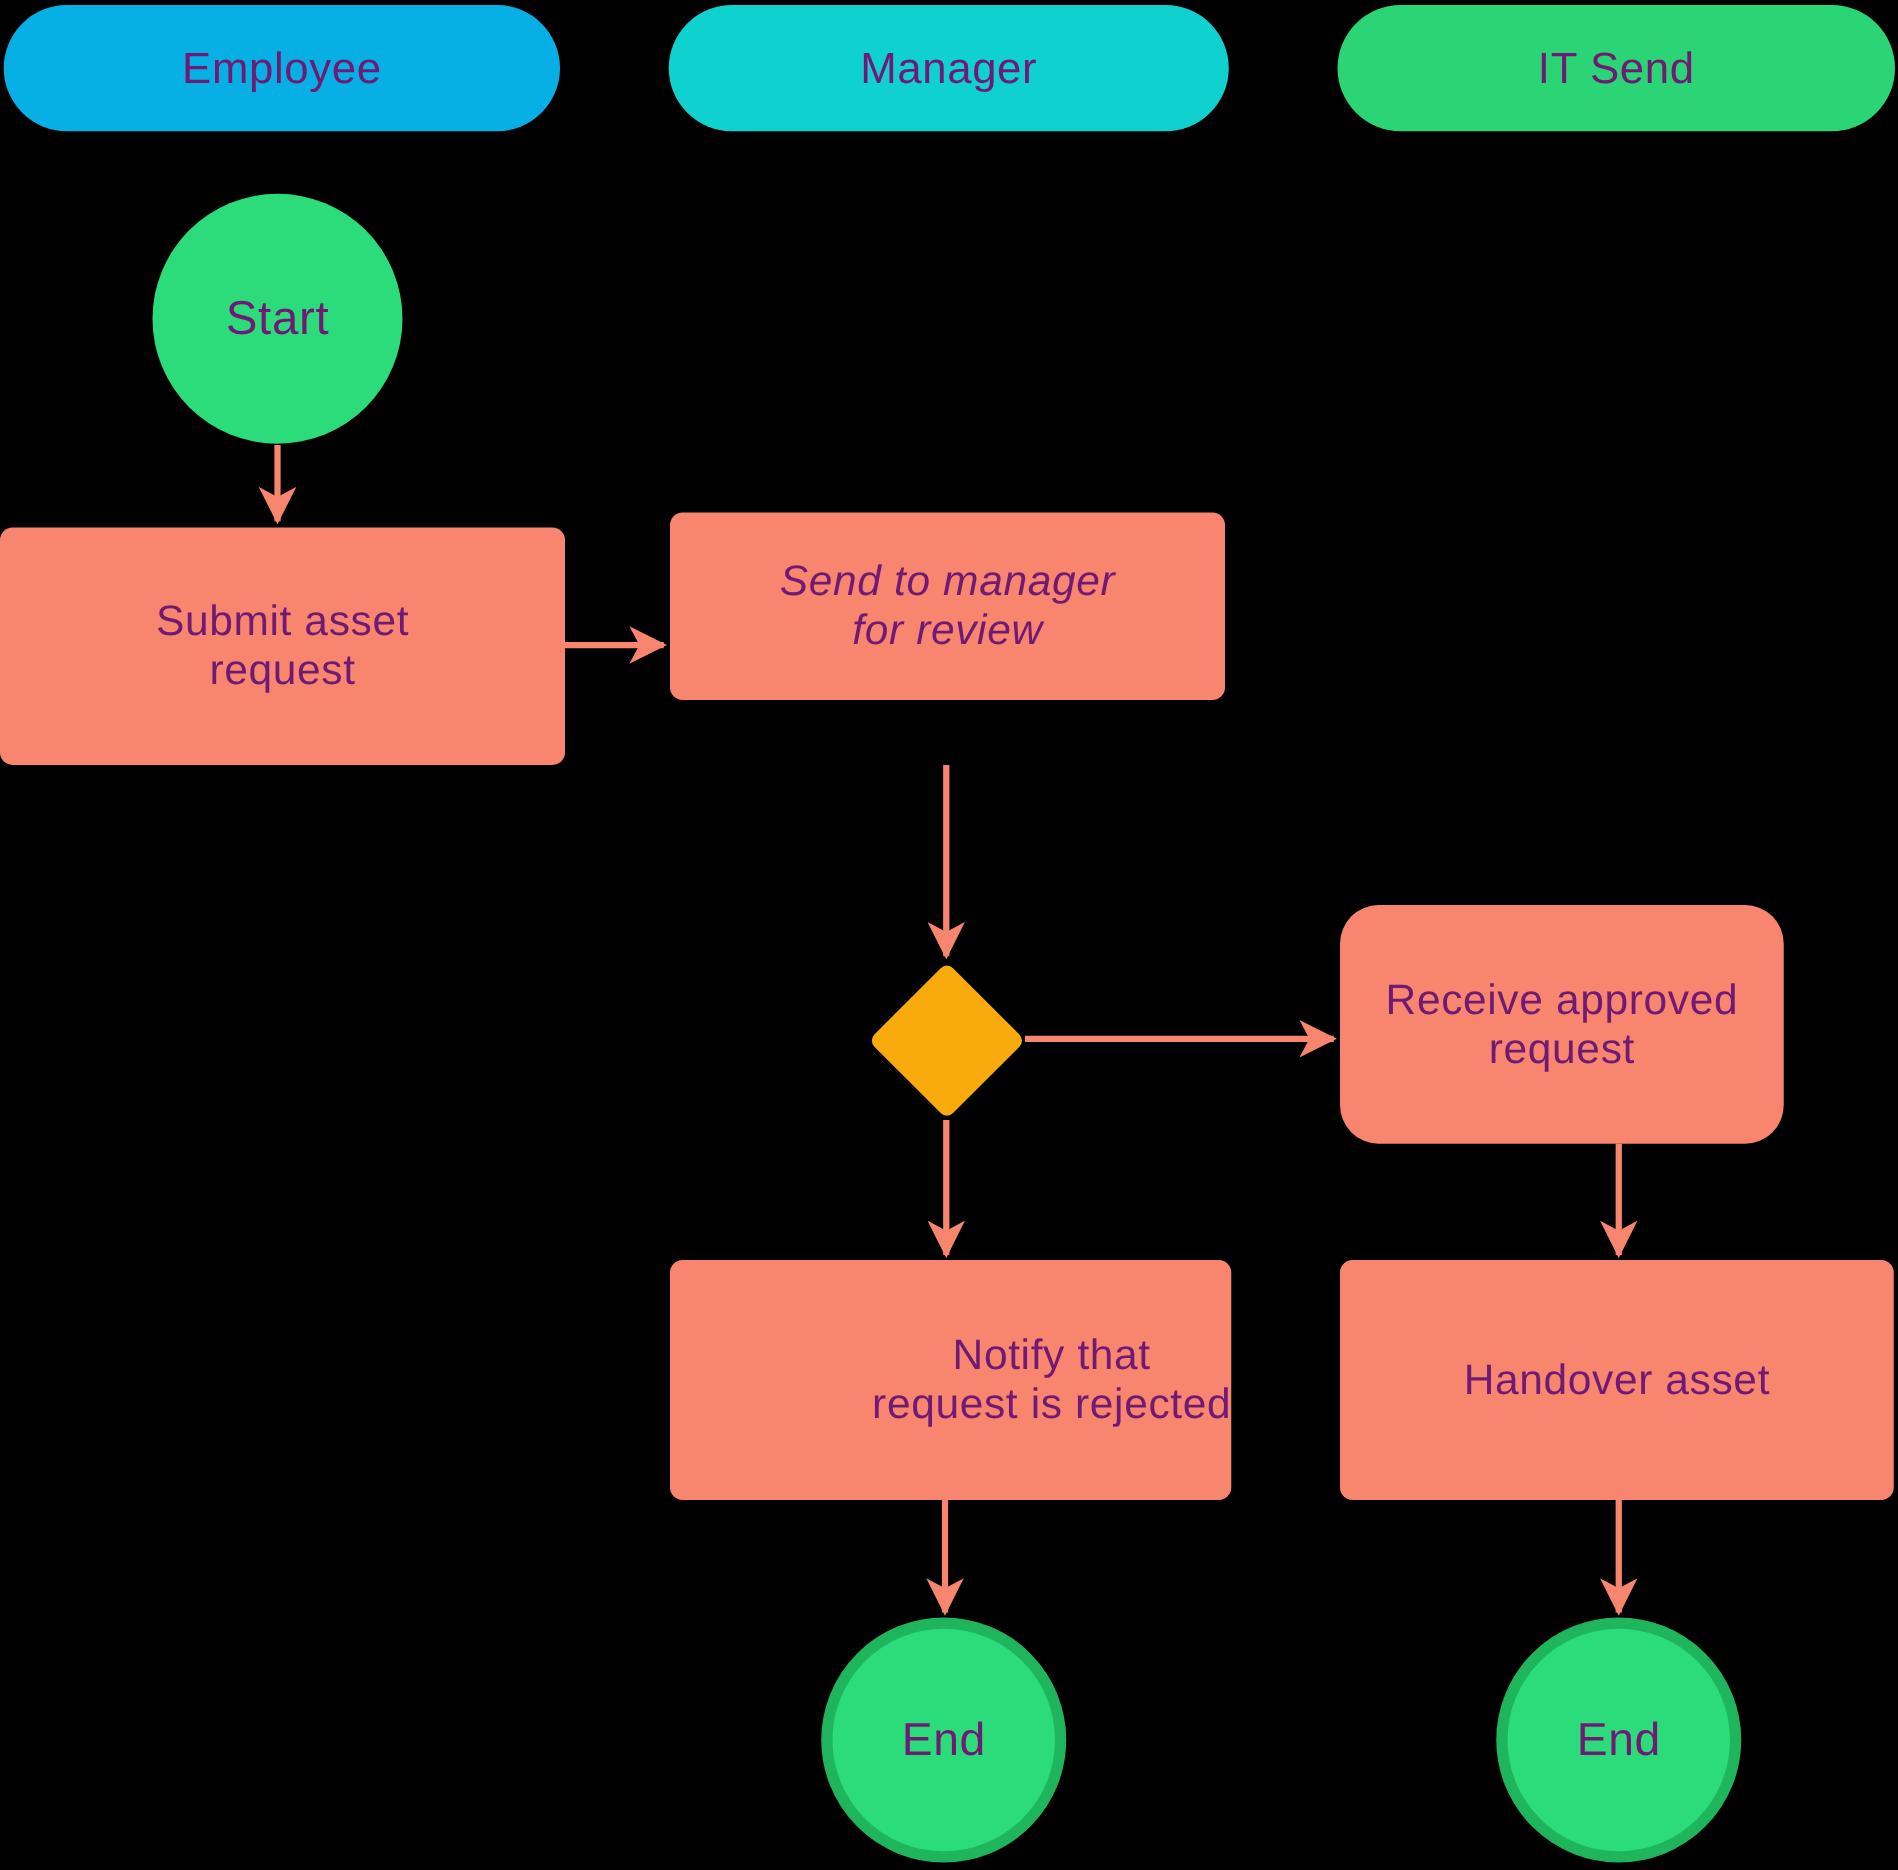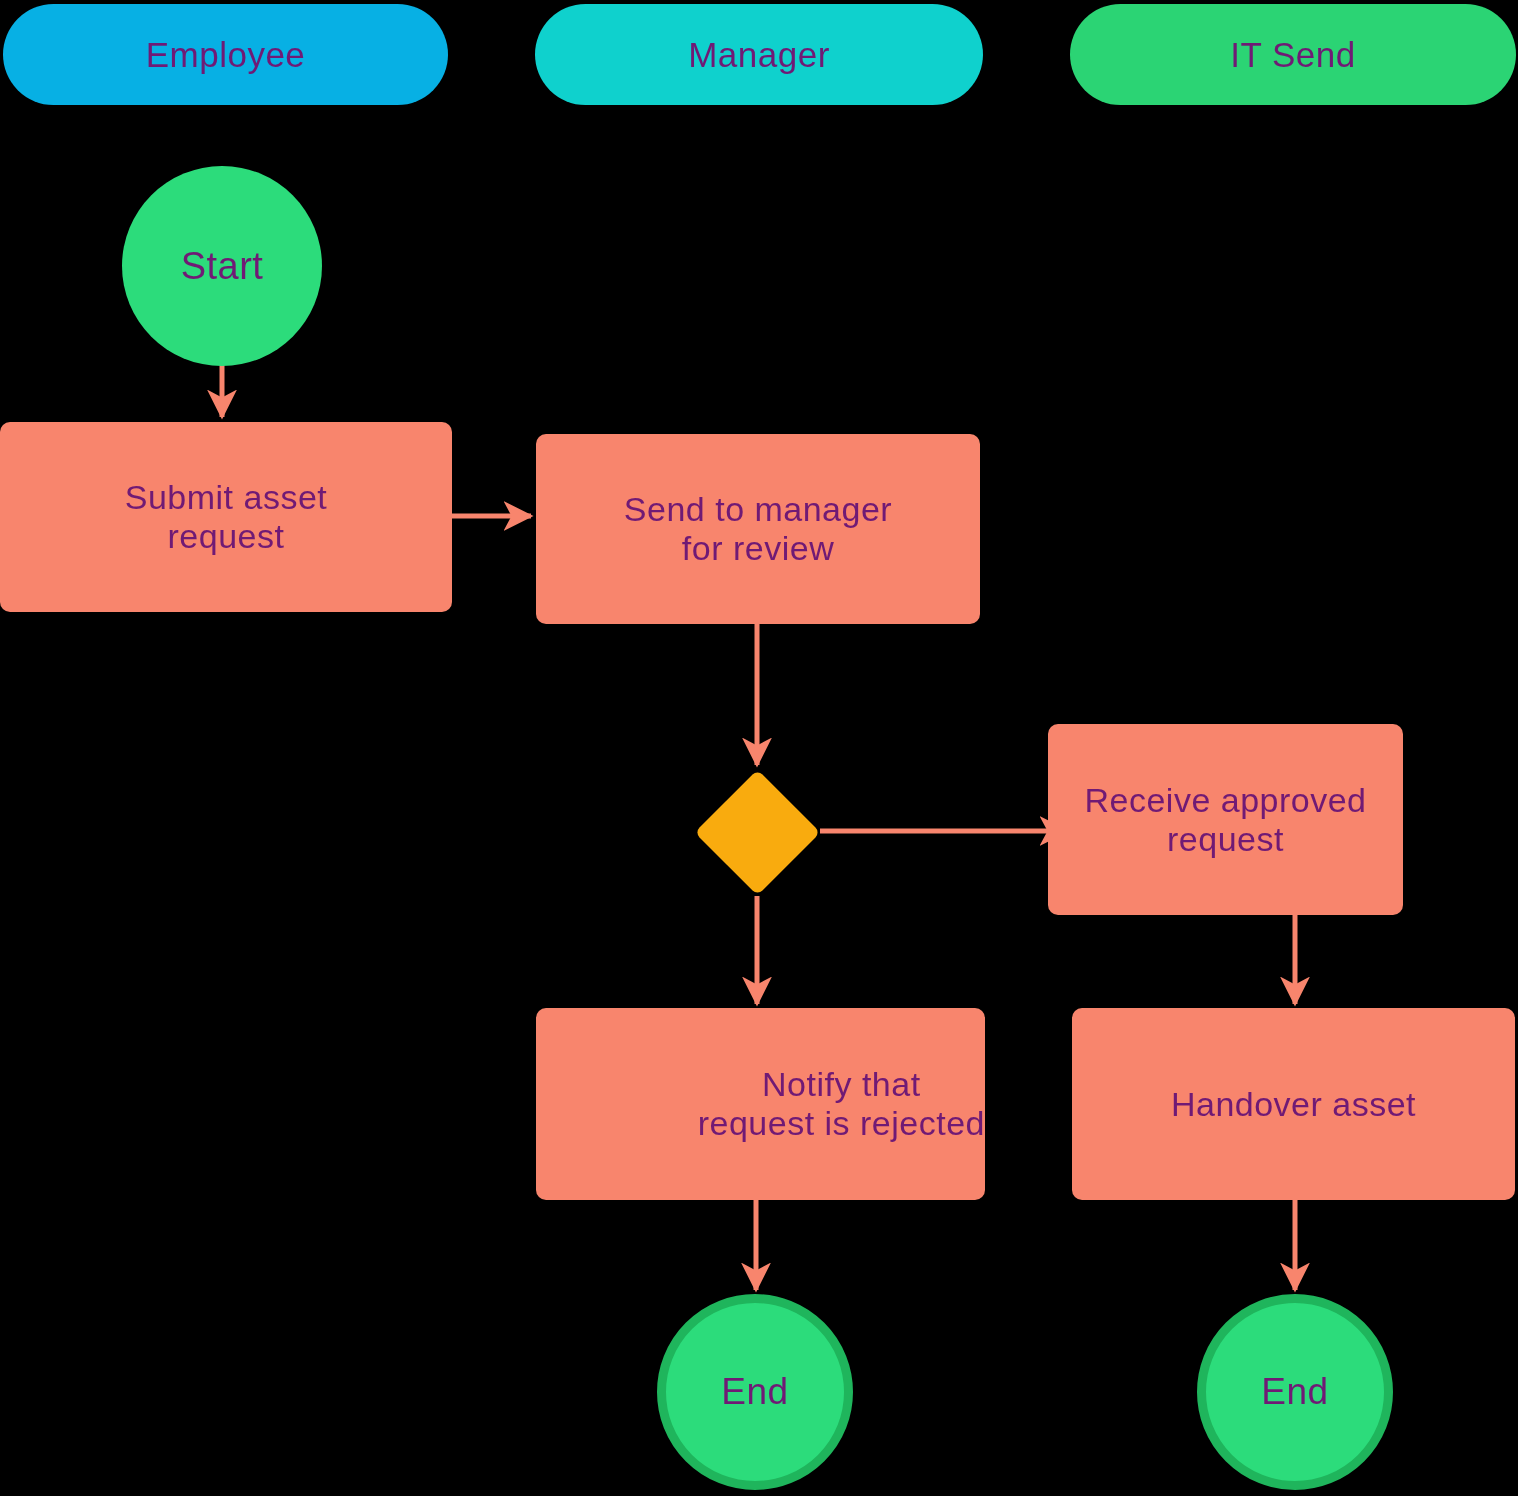--- a/index.html
+++ b/index.html
@@ -86,38 +86,38 @@
   <div class="shape lane-pill" style="left: 3px; width: 445px; background-color: rgb(7, 176, 228);">
     <span class="node-label">Employee</span>
   </div>
   <div class="shape lane-pill" style="left: 535px; width: 448px; background-color: rgb(15, 209, 205);">
     <span class="node-label">Manager</span>
   </div>
   <div class="shape lane-pill" style="left: 1070px; width: 446px; background-color: rgb(43, 212, 116);">
     <span class="node-label">IT Send</span>
   </div>
 
-  <div class="shape circle-node" style="left: 122px; top: 166px; width: 200px; height: 200px; background-color: rgb(44, 220, 123);">
+  <div class="shape circle-node" style="left: 122px; top: 155px; width: 200px; height: 200px; background-color: rgb(44, 220, 123);">
     <span class="node-label">Start</span>
   </div>
 
   <div class="shape process" style="left: 0px; top: 422px; width: 452px; height: 190px; background-color: rgb(248, 133, 109);">
     <span class="node-label">Submit asset
 request</span>
   </div>
 
-  <div class="shape process" style="left: 536px; top: 434px; width: 444px; height: 190px; background-color: rgb(248, 133, 109);">
+  <div class="shape process" style="left: 536px; top: 410px; width: 444px; height: 150px; background-color: rgb(248, 133, 109); font-style: italic;">
     <span class="node-label">Send to manager
 for review</span>
   </div>
 
   <div class="shape diamond" style="left: 713px; top: 788px; width: 89px; height: 89px; background-color: rgb(249, 171, 14);">
   </div>
 
-  <div class="shape process" style="left: 1048px; top: 724px; width: 355px; height: 191px; background-color: rgb(248, 133, 109);">
+  <div class="shape process" style="left: 1072px; top: 724px; width: 355px; height: 191px; background-color: rgb(248, 133, 109); border-radius: 31px;">
     <span class="node-label">Receive approved
 request</span>
   </div>
 
   <div class="shape process" style="left: 536px; top: 1008px; width: 449px; height: 192px; background-color: rgb(248, 133, 109); justify-content: flex-end;">
     <span class="node-label">Notify that
 request is rejected</span>
   </div>
 
   <div class="shape process" style="left: 1072px; top: 1008px; width: 443px; height: 192px; background-color: rgb(248, 133, 109);">

